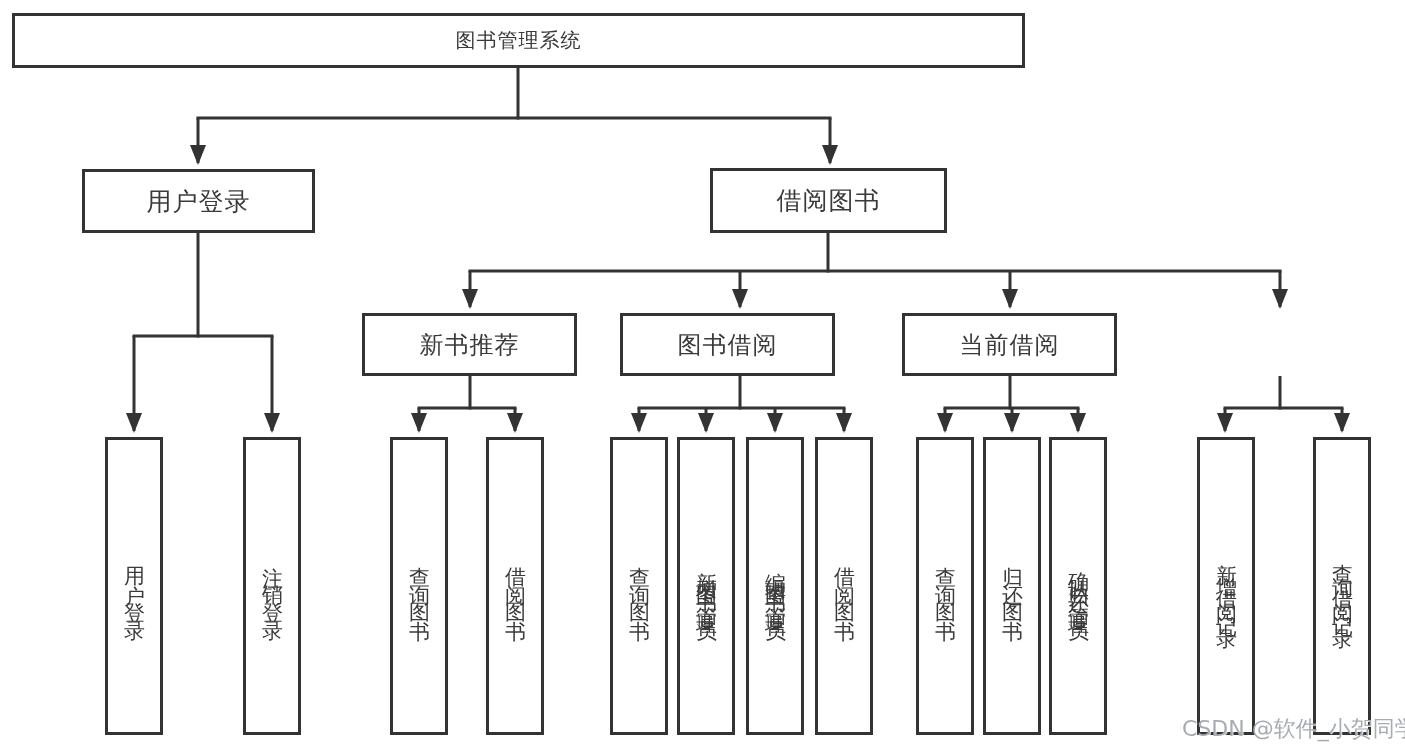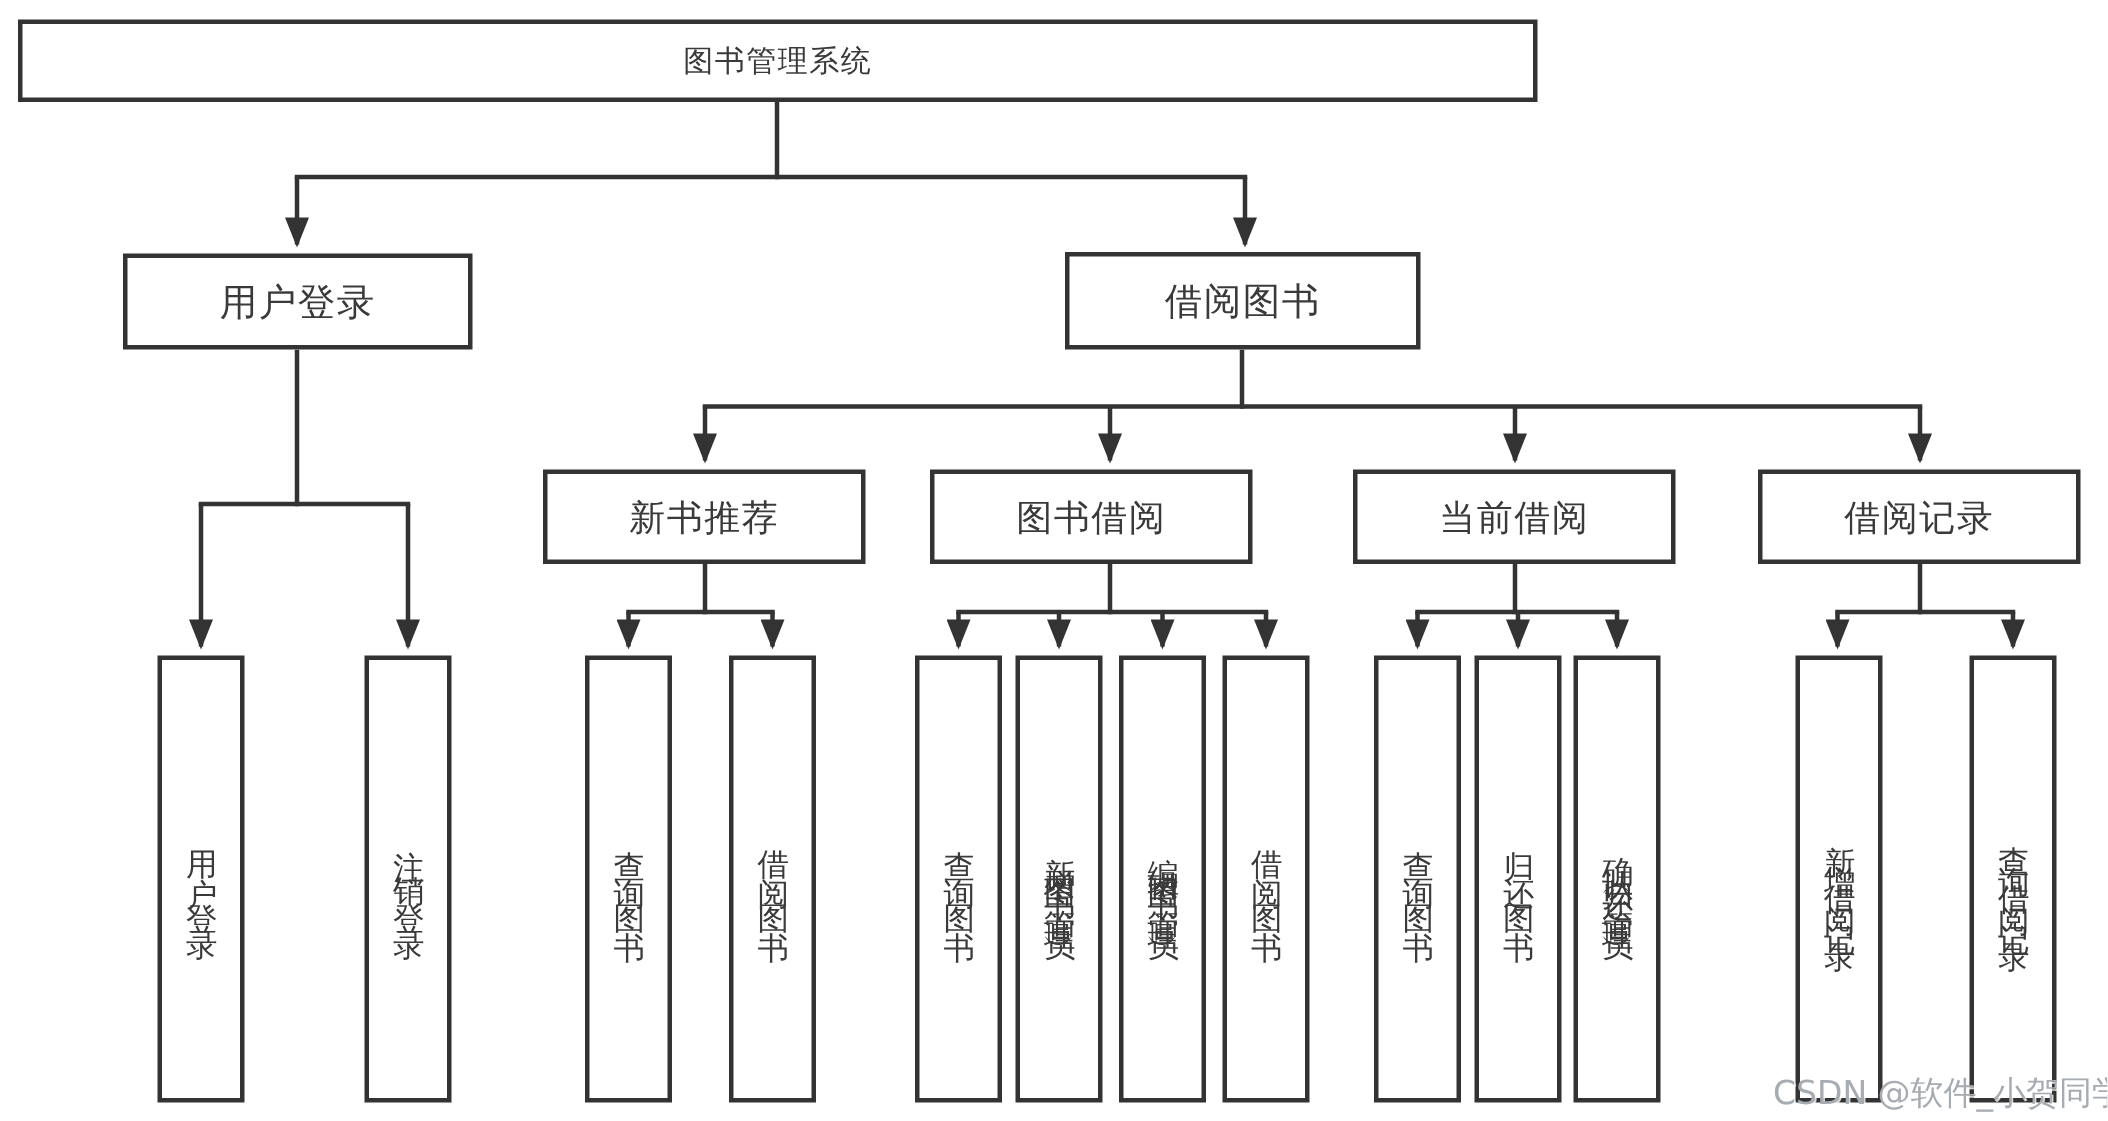--- a/index.html
+++ b/index.html
@@ -135,23 +135,20 @@
 
   <div class="node lvl-h lvl3" style="left:362px;top:313px;width:215px;height:63px">
     <span>新书推荐</span>
   </div>
   <div class="node lvl-h lvl3" style="left:620px;top:313px;width:215px;height:63px">
     <span>图书借阅</span>
   </div>
   <div class="node lvl-h lvl3" style="left:902px;top:313px;width:215px;height:63px">
     <span>当前借阅</span>
   </div>
-  <div class="node lvl-h lvl3" style="left:1172px;top:313px;width:215px;height:63px">
-    <span>借阅记录</span>
-  </div>
 
   <div class="node leaf ls4" style="left:105px;top:437px">
     <span>用户登录</span>
   </div>
   <div class="node leaf ls4" style="left:243px;top:437px">
     <span>注销登录</span>
   </div>
 
   <div class="node leaf ls4" style="left:390px;top:437px">
     <span>查询图书</span>

